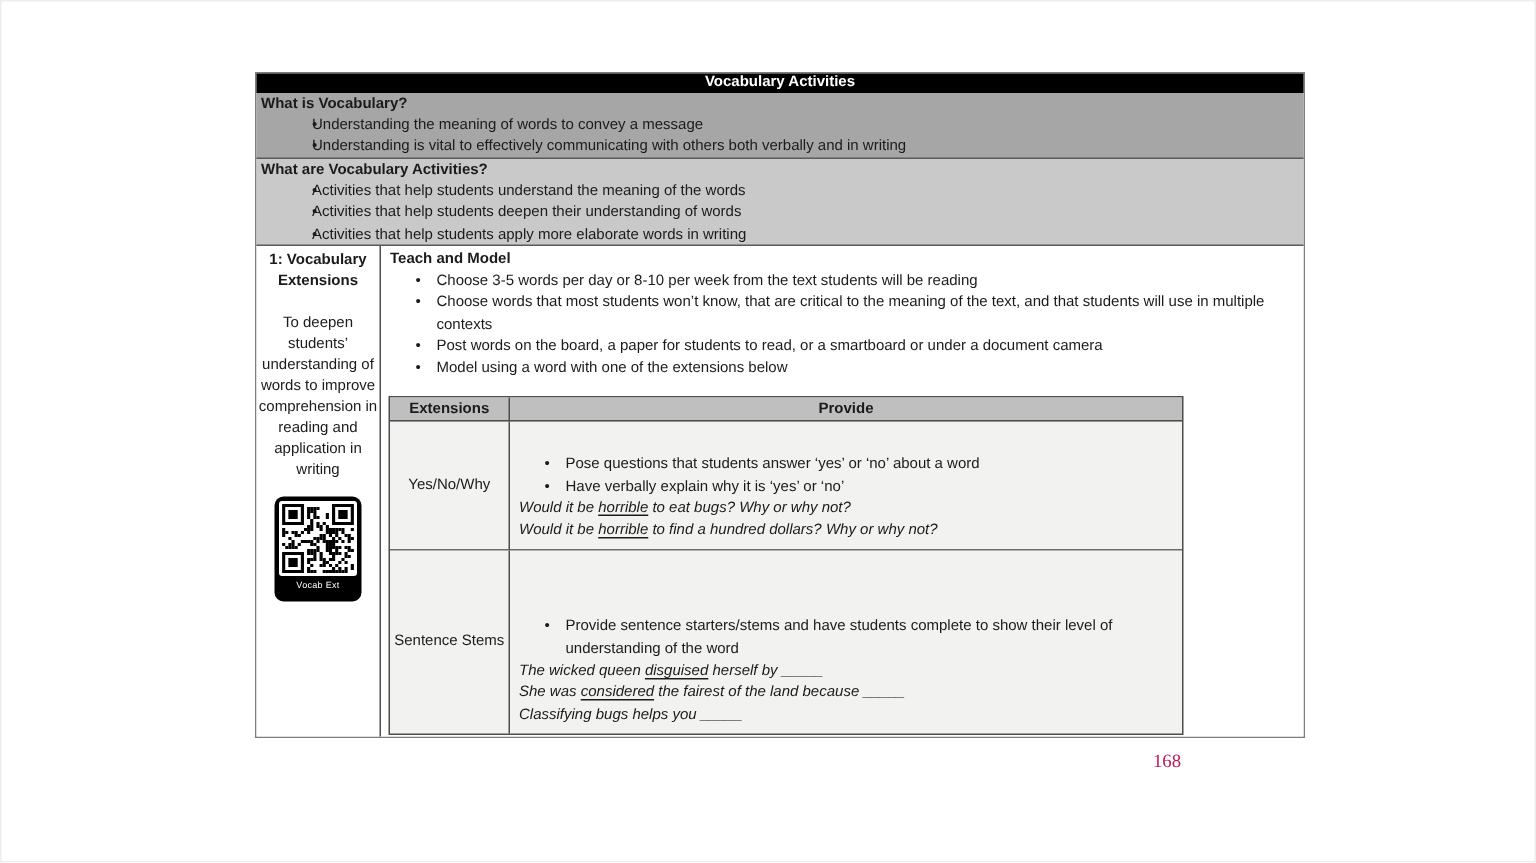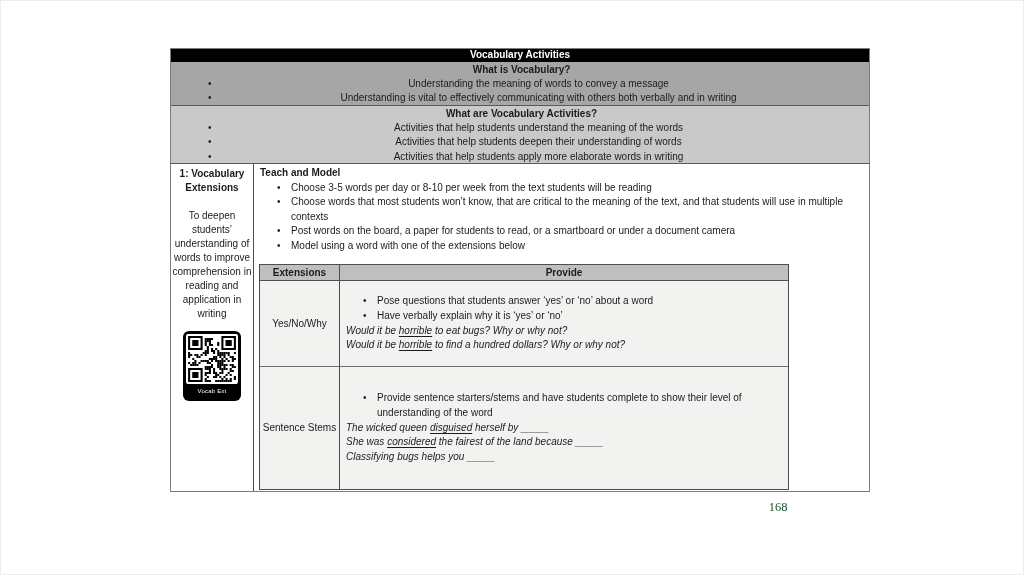--- a/index.html
+++ b/index.html
@@ -10,21 +10,21 @@
   .doc-table {
     position:absolute; left:170px; top:48px; width:700px; height:444px;
     border:1.5px solid #7d7d7d; display:flex; flex-direction:column;
     font-size:10px;
   }
   .title-bar {
     height:13px; background:var(--title-bar-bg,#000);
     color:#fff; font-weight:bold; text-align:center;
     font-size:10px; line-height:12.5px; flex:0 0 auto;
   }
-  .sec { flex:0 0 auto;text-align:center; }
+  .sec { flex:0 0 auto; }
   .sec1 { background:var(--section1-bg,#a6a6a6); height:44px; border-bottom:1px solid #5a5a5a; }
   .sec2 { background:var(--section2-bg,#c9c9c9); height:58px; border-bottom:1px solid #5a5a5a; }
   .sec-heading { font-weight:bold; padding-left:3px; line-height:14.5px; padding-top:0.5px; }
   .bullet { position:relative; padding-left:37px; line-height:14.4px; }
   .bullet::before { content:"\2022"; position:absolute; left:37px; top:0; }
 
   .main-row { flex:1 1 auto; display:flex; background:#fff; min-height:0; }
   .left-cell {
     width:83px; flex:0 0 auto; border-right:1px solid #4e4e4e;
     text-align:center; padding-top:3px; line-height:14px;
@@ -51,29 +51,29 @@
     height:16px; line-height:16px; border-bottom:1px solid #4e4e4e;
   }
   .cell-name { border-right:1px solid #4e4e4e; }
   .ext-body-row .cell-name {
     display:flex; align-items:center; justify-content:center; text-align:center;
     line-height:13.5px; padding:2px;
   }
   .row-yesno { height:86px; }
   .row-yesno .cell { border-bottom:1px solid #6e6e6e; }
   .row-stems { height:122px; }
-  .cell-example { display:flex; flex-direction:column; justify-content:center; padding:4px 8px 4px 6px; }
+  .cell-example { display:flex; flex-direction:column; justify-content:flex-end; padding:4px 8px 4px 6px; }
   .cell-example .bullet { padding-left:31px; line-height:14.8px; }
   .cell-example .bullet::before { left:17px; }
   .example-line { font-style:italic; line-height:14.8px; }
   .example-line u { text-underline-offset:1.5px; }
 
   .page-number {
     position:absolute; left:764px; top:500px; width:28px; text-align:center;
-    font-family:"Liberation Serif", serif; font-size:12.5px; color:#14532d;
+    font-family:"Liberation Serif", serif; font-size:12.5px; color:#be185d;
   }
 </style>
 </head>
 <body>
 
 <div class="page">
 
   <div class="doc-table">
 
     <div class="title-bar">Vocabulary Activities</div>

